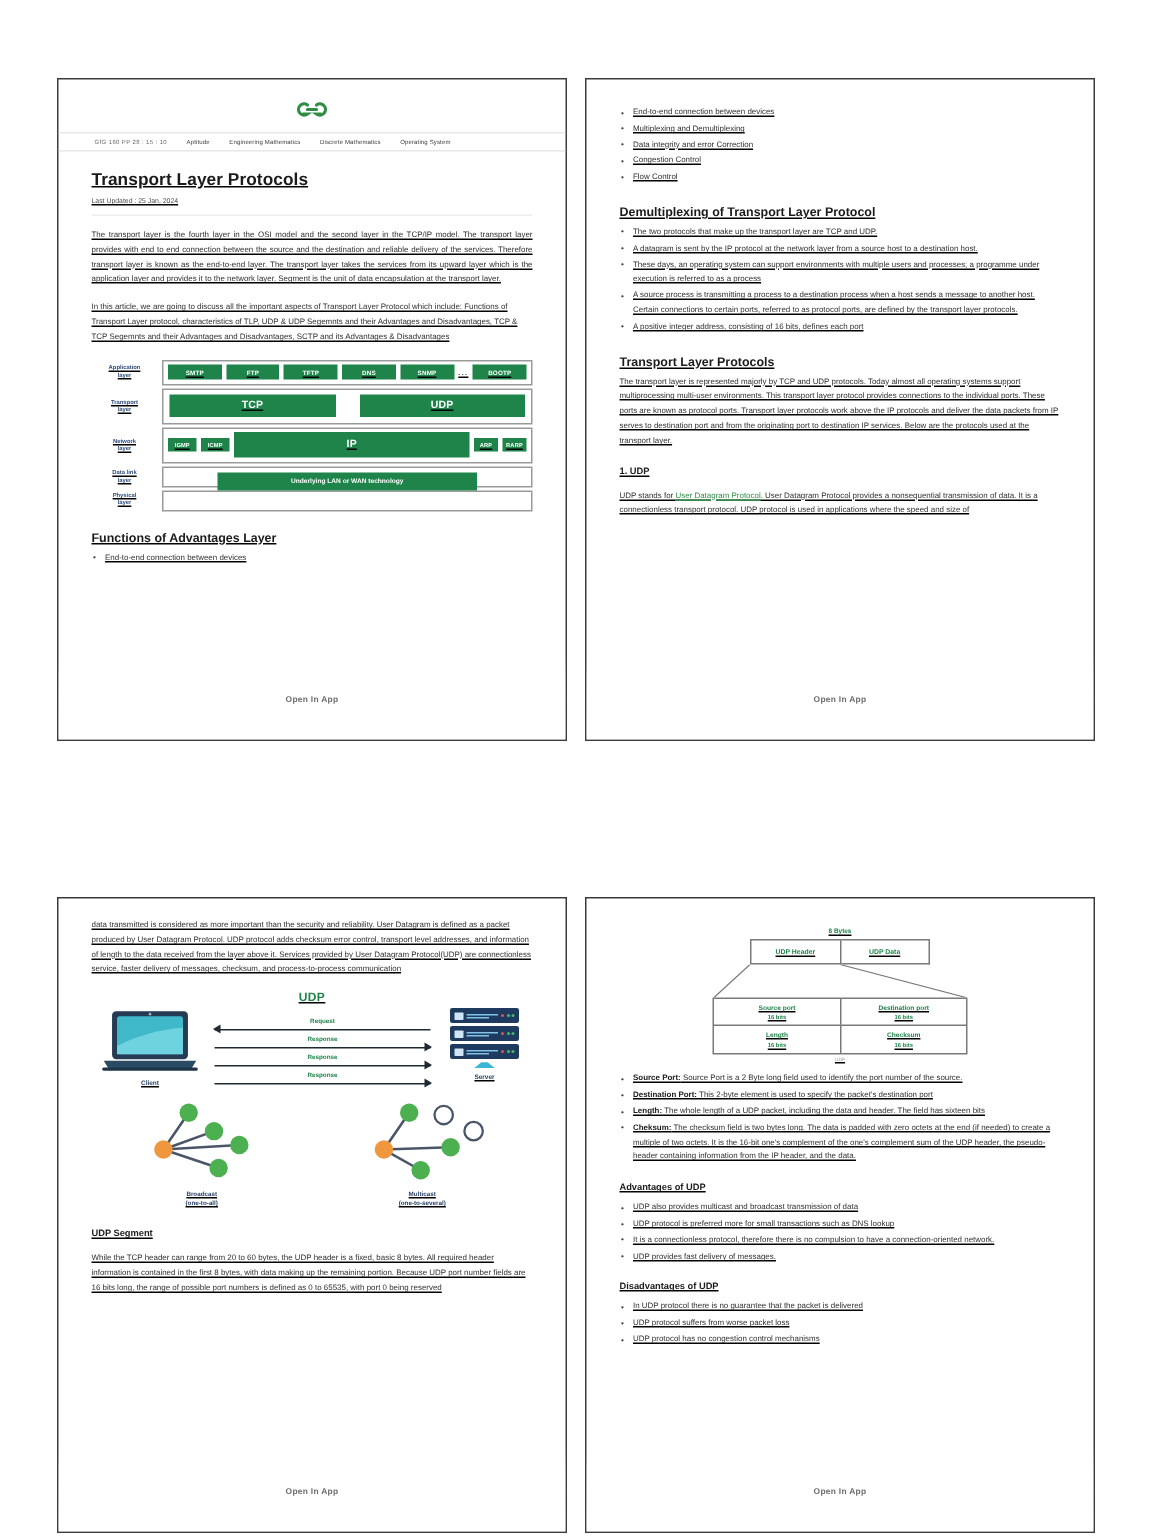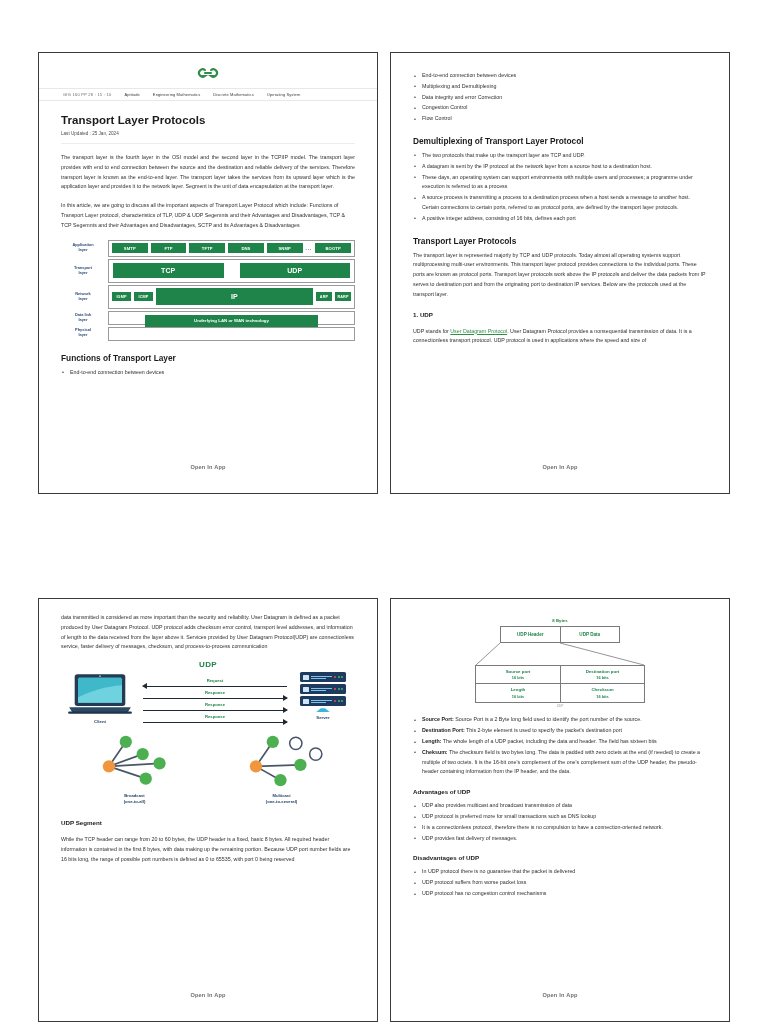--- a/index.html
+++ b/index.html
@@ -20,21 +20,21 @@
     position: absolute;
     background: #ffffff;
     border: 1.5px solid #3b3b3b;
     overflow: hidden;
   }
   #page-tl { left: 38px;  top: 52px;  width: 340px; height: 442px; }
   #page-tr { left: 390px; top: 52px;  width: 340px; height: 442px; }
   #page-bl { left: 38px;  top: 598px; width: 340px; height: 424px; }
   #page-br { left: 390px; top: 598px; width: 340px; height: 424px; }
 
-  .pad { padding: 0 22px; }
+  .pad { padding: 0 22px; text-decoration: underline; }
 
   
   .gfg-logo-wrap {
     display: flex; justify-content: center; align-items: center;
     padding-top: 11px; padding-bottom: 6px;
   }
   .gfg-logo { width: 30px; height: 18px; }
   .navbar {
     display: flex; align-items: center; gap: 13px;
     border-top: 1px solid #e8e8e8;
@@ -314,21 +314,21 @@
             <div class="empty-band"></div>
             <div class="underlying-abs">
               <span>Underlying LAN or WAN</span>
               <span>technology</span>
             </div>
           </div>
         </div>
 
       </div>
 
-      <h2 class="section">Functions of Transport Layer</h2>
+      <h2 class="section">Functions of Advantages Layer</h2>
       <ul class="bullets">
         <li>End-to-end connection between devices</li>
       </ul>
     </div>
 
     <div class="fade-mask"></div>
     <div class="open-in-app">Open In App</div>
   </div>
 
   <div class="page" id="page-tr">

